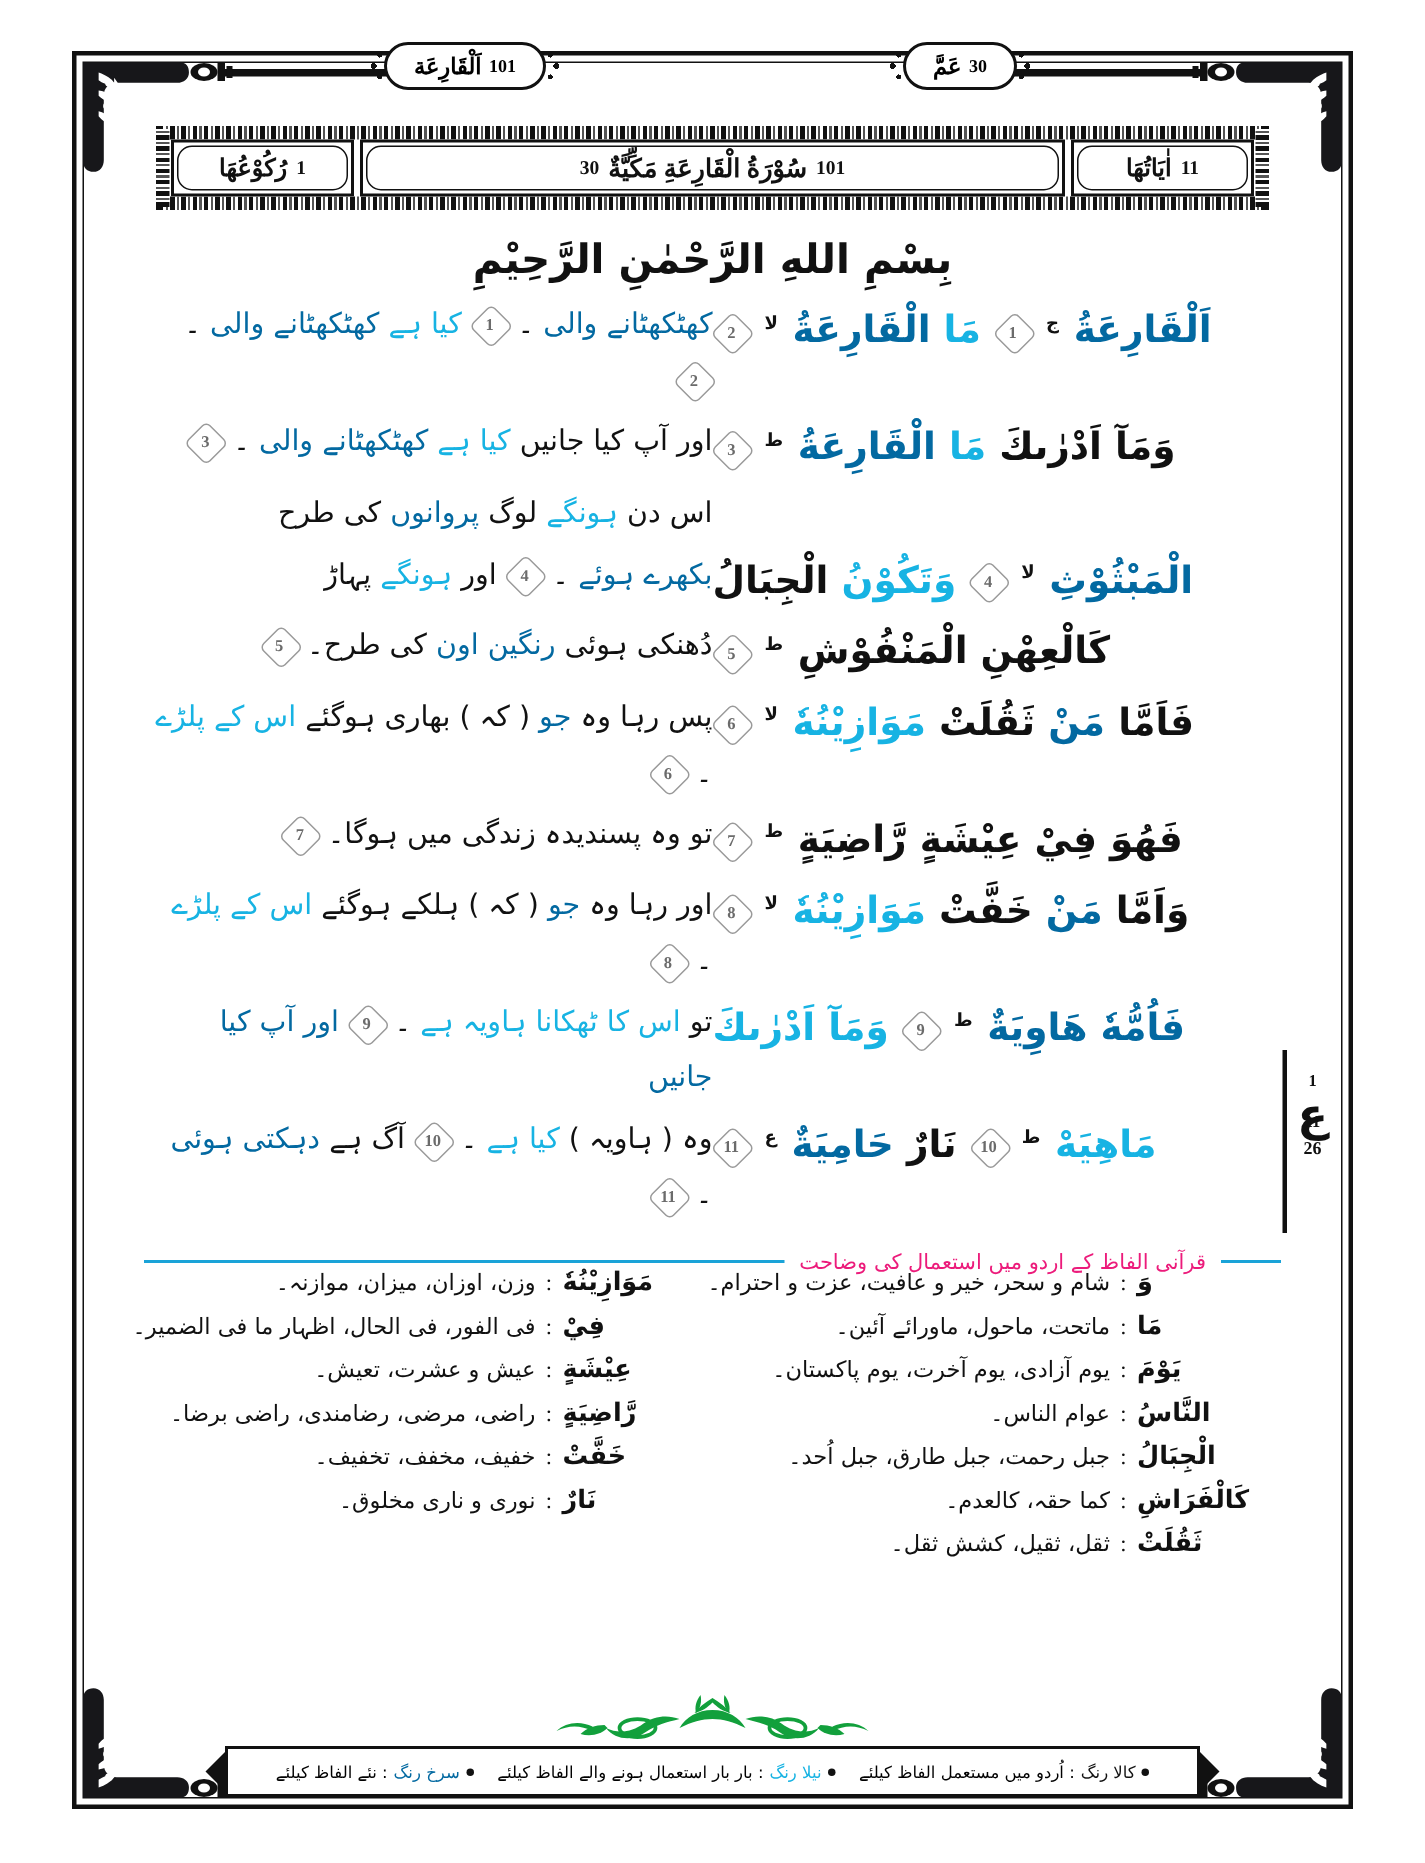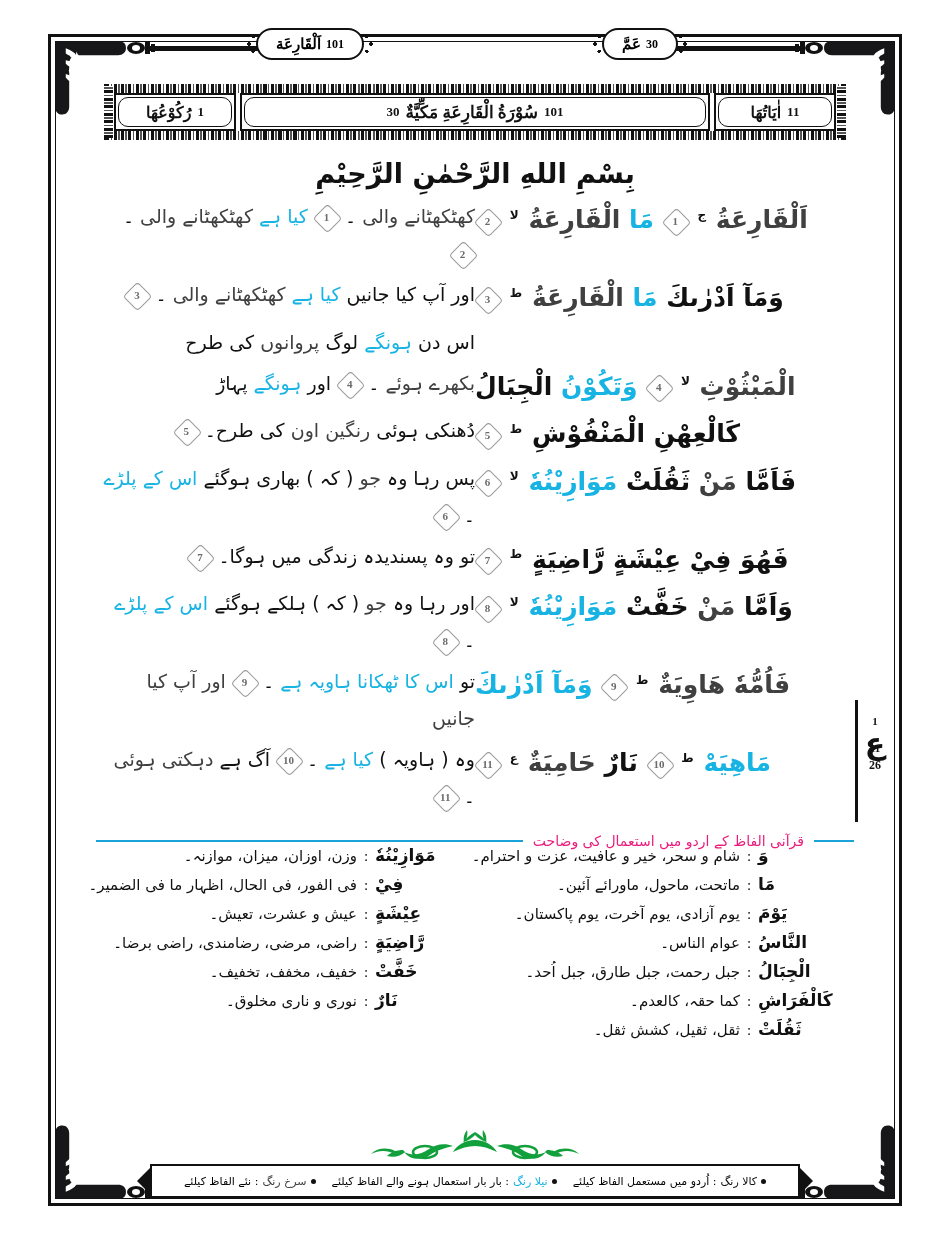--- a/index.html
+++ b/index.html
@@ -128,21 +128,21 @@
     font-family:"DejaVu Sans","Liberation Sans",sans-serif;
     padding-right:6px;box-sizing:border-box;
     display:flex;justify-content:flex-end;
   }
   .v-ur{
     width:50%;text-align:right;direction:rtl;
     font-size:19px;line-height:1.95;
     font-family:"DejaVu Sans","Liberation Sans",sans-serif;
     padding-left:6px;box-sizing:border-box;
   }
-  .pink{color:#404040;}
+  .pink{color:#0369a1;}
   .cyan{color:#17b3e3;}
   .blk{color:#111;}
   .ayah{
     display:inline-block;position:relative;
     font-size:11px;color:#6b6b6b;font-weight:bold;
     width:21px;height:21px;line-height:21px;text-align:center;
     vertical-align:middle;margin:0 2px;
   }
   .ayah::before{
     content:"";position:absolute;left:1px;top:1px;width:19px;height:19px;

